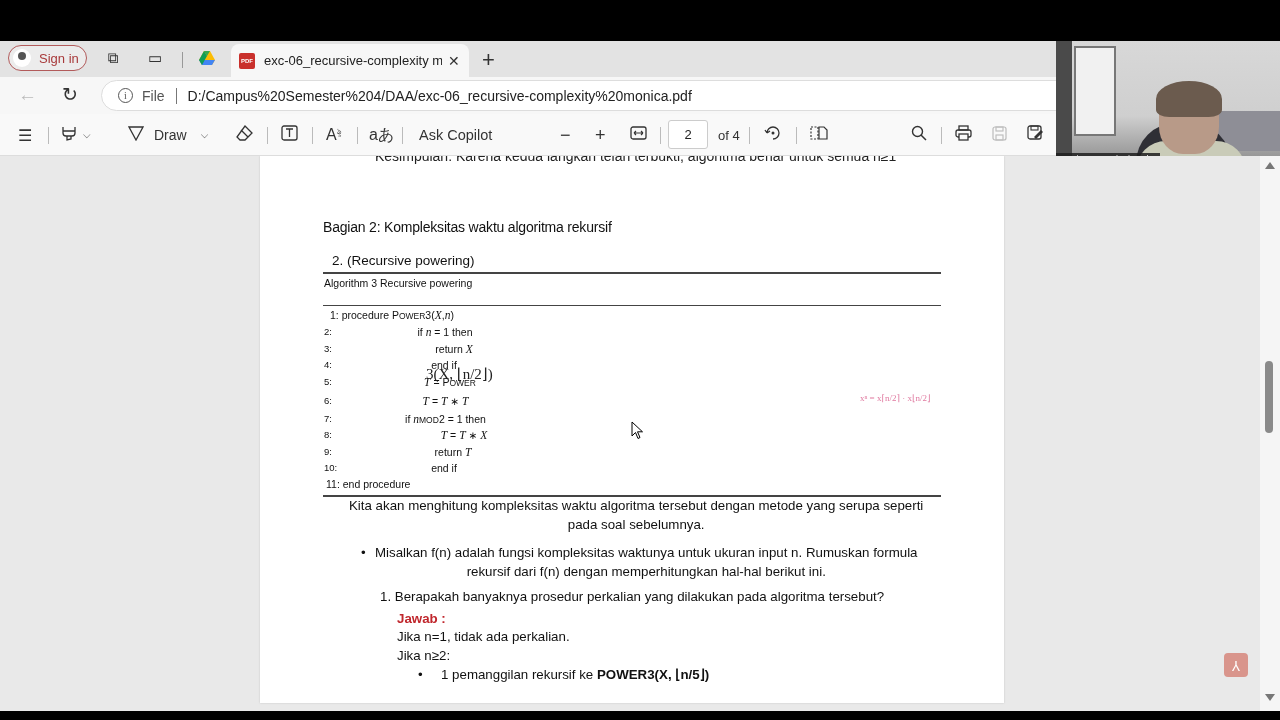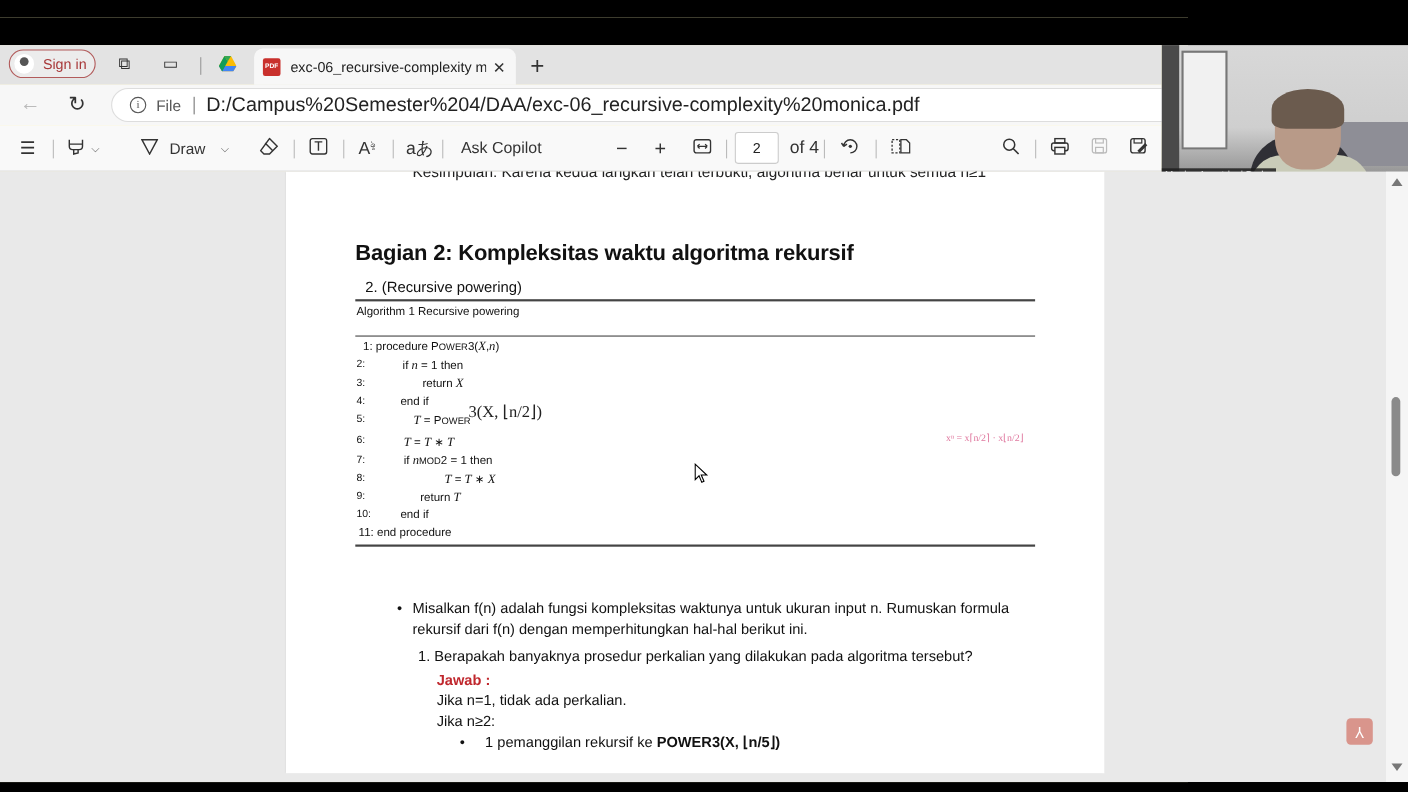--- a/index.html
+++ b/index.html
@@ -23,21 +23,21 @@
   .newtab { position: absolute; left: 482px; top: 6px; font-size: 22px; color: #333; font-weight: 300; }
 
   
   .navrow { position: absolute; left: 0; top: 61px; width: 1056px; height: 37px; background: #f7f7f7; }
   .back { position: absolute; left: 18px; top: 7px; font-size: 19px; color: #bbb; }
   .reload { position: absolute; left: 62px; top: 6px; font-size: 19px; color: #333; }
   .omnibox { position: absolute; left: 101px; top: 3px; width: 980px; height: 31px; background: #fff; border: 1px solid #ddd; border-radius: 16px; display: flex; align-items: center; padding-left: 16px; }
   .info-icon { width: 15px; height: 15px; border: 1.3px solid #555; border-radius: 50%; font-size: 10px; color: #555; display: flex; align-items: center; justify-content: center; font-family: "Liberation Serif", serif; }
   .file-label { margin-left: 9px; font-size: 14px; color: #555; }
   .omni-sep { margin: 0 11px; width: 1px; height: 16px; background: #777; }
-  .url { font-size: 18px; color: #222; white-space: nowrap; }
+  .url { font-size: 14px; color: #222; white-space: nowrap; }
 
   
   .pdfbar { position: absolute; left: 0; top: 98px; width: 1056px; height: 42px; background: #f9f9f9; border-bottom: 1px solid #ddd; }
   .tb { position: absolute; top: 0; height: 42px; display: flex; align-items: center; color: #333; font-size: 14px; }
   .tb .ico { font-size: 16px; }
   .tb .chev { font-size: 10px; color: #666; margin-left: 6px; }
   .tbsep { position: absolute; top: 13px; width: 1px; height: 17px; background: #bbb; }
   .page-input { position: absolute; left: 668px; top: 6px; width: 40px; height: 29px; border: 1px solid #ccc; background: #fff; border-radius: 3px; font-size: 13px; color: #222; text-align: center; line-height: 27px; }
   .save-disabled { color: #bbb !important; }
 
@@ -46,32 +46,32 @@
   .webcam .wardrobe { position: absolute; left: 18px; top: 5px; width: 42px; height: 90px; background: #f1f1f1; border: 2px solid #777; }
   .webcam .darkwall { position: absolute; left: 0; top: 0; width: 16px; height: 125px; background: #4a4a4a; }
   .webcam .bed { position: absolute; left: 150px; top: 70px; width: 74px; height: 40px; background: #8e8e96; border-radius: 8px 0 0 0; }
   .webcam .chair { position: absolute; left: 80px; top: 82px; width: 95px; height: 43px; background: #2f2f35; border-radius: 40px 40px 0 0; }
   .webcam .person-head { position: absolute; left: 103px; top: 45px; width: 60px; height: 68px; background: #b89a88; border-radius: 40%; }
   .webcam .hair { position: absolute; left: 100px; top: 40px; width: 66px; height: 36px; background: #6b5b4e; border-radius: 50% 50% 20% 20%; }
   .webcam .body { position: absolute; left: 80px; top: 100px; width: 110px; height: 30px; background: #c9cbb8; border-radius: 30px 30px 0 0; }
   .webcam .name { position: absolute; left: 0; bottom: 1px; background: rgba(30,30,30,0.85); color: #fff; font-size: 9px; padding: 1px 3px; }
 
   
-  .viewer { position: absolute; left: 0; top: 140px; width: 1280px; height: 555px; background: #e9e9e9; overflow: hidden; }
+  .viewer { position: absolute; left: 0; top: 140px; width: 1280px; height: 555px; background: #e9e9e9; overflow: hidden; text-align: center; }
   .page { position: absolute; left: 260px; top: 0; width: 744px; height: 547px; background: #fff; box-shadow: 0 0 2px rgba(0,0,0,0.15); }
   .scrollbar { position: absolute; left: 1260px; top: 0; width: 20px; height: 555px; background: #f5f5f5; }
   .sb-up { position: absolute; left: 5px; top: 6px; width: 0; height: 0; border-left: 5px solid transparent; border-right: 5px solid transparent; border-bottom: 7px solid #777; }
   .sb-down { position: absolute; left: 5px; bottom: 10px; width: 0; height: 0; border-left: 5px solid transparent; border-right: 5px solid transparent; border-top: 7px solid #777; }
   .sb-thumb { position: absolute; left: 5px; top: 205px; width: 8px; height: 72px; background: #8a8a8a; border-radius: 4px; }
   .acrobat { position: absolute; left: 1224px; top: 497px; width: 24px; height: 24px; background: #d9958c; border-radius: 4px; color: #fff; font-size: 14px; display: flex; align-items: center; justify-content: center; }
 
   
   .pt { position: absolute; white-space: nowrap; color: #111; }
   .cut-line { left: 115px; top: -8px; font-size: 14px; color: #222; }
-  .h2 { left: 63px; top: 63px; font-size: 20px; font-weight: bold; letter-spacing: -0.2px; }
+  .h2 { left: 63px; top: 63px; font-size: 14px; font-weight: normal; letter-spacing: -0.2px; }
   .qtitle { left: 72px; top: 97px; font-size: 13.5px; }
   .rule { position: absolute; left: 63px; width: 618px; background: #444; }
   .algcap { left: 64px; top: 121px; font-size: 10.5px; }
   .algline { position: absolute; font-size: 10.5px; color: #111; white-space: nowrap; }
   .algline .num { position: absolute; left: 0; font-size: 9.5px; }
   .algline i { font-family: "Liberation Serif", serif; font-size: 11.5px; }
   .sc { font-size: 8.5px; }
   .math-inset { position: absolute; left: 166px; top: 209px; font-family: "Liberation Serif", serif; font-size: 15px; color: #222; }
   .pink-note { position: absolute; left: 600px; top: 237px; font-family: "Liberation Serif", serif; font-size: 9px; color: #e07aa0; }
   .para { position: absolute; font-size: 13.3px; color: #111; line-height: 18.5px; }
@@ -180,21 +180,21 @@
     <div class="tb" style="left:630px;">
       <span class="ico">
         <svg width="17" height="14" viewBox="0 0 17 14">
             <rect x="1" y="1" width="15" height="12" rx="2" stroke="#333" stroke-width="1.3" fill="none"></rect>
             <path d="M4 7 L13 7 M4 7 L6 5 M4 7 L6 9 M13 7 L11 5 M13 7 L11 9" stroke="#333" stroke-width="1.1" fill="none"></path>
           </svg>
       </span>
     </div>
     <span class="tbsep" style="left:660px;"></span>
     <div class="page-input">2</div>
-    <div class="tb" style="left:718px;font-size:16px;">
+    <div class="tb" style="left:718px;font-size:13px;">
         <span>of 4</span>
       </div>
     <span class="tbsep" style="left:749px;"></span>
     <div class="tb" style="left:764px;">
       <span class="ico">
         <svg width="18" height="18" viewBox="0 0 18 18">
             <path d="M3 9 A6 6 0 1 1 9 15 M3 9 L1 6 M3 9 L6 7" stroke="#333" stroke-width="1.3" fill="none"></path>
             <circle cx="9" cy="9" r="1.5" fill="#333"></circle>
           </svg>
       </span>
@@ -256,41 +256,45 @@
     <div class="hair"></div>
     <div class="name">Monica Agustriani Purba</div>
   </div>
 
   <div class="viewer">
     <div class="page">
       <div class="pt cut-line">Kesimpulan: Karena kedua langkah telah terbukti, algoritma benar untuk semua n≥1</div>
       <div class="pt h2">Bagian 2: Kompleksitas waktu algoritma rekursif</div>
       <div class="pt qtitle">2. (Recursive powering)</div>
       <div class="rule" style="top:116px;height:1.5px;"></div>
-      <div class="pt algcap">Algorithm 1 Recursive powering</div>
+      <div class="pt algcap">Algorithm 3 Recursive powering</div>
       <div class="rule" style="top:149px;height:1px;"></div>
 
       <div class="algline" style="left:70px;top:153px;">
         <span>1:</span>
         <span> procedure P<span class="sc">OWER</span>3(<i>X</i>,<i>n</i>)</span>
       </div>
       <div class="algline" style="left:64px;top:170px;width:200px;"><span class="num">2:</span><span style="margin-left:42px;">if <i>n</i> = 1 then</span></div>
       <div class="algline" style="left:64px;top:187px;width:200px;"><span class="num">3:</span><span style="margin-left:60px;">return <i>X</i></span></div>
       <div class="algline" style="left:64px;top:203px;width:200px;"><span class="num">4:</span><span style="margin-left:40px;">end if</span></div>
       <div class="algline" style="left:64px;top:220px;width:200px;"><span class="num">5:</span><span style="margin-left:52px;"><i>T</i> = P<span class="sc">OWER</span></span></div>
       <div class="math-inset">3(X, ⌊n/2⌋)</div>
       <div class="algline" style="left:64px;top:239px;width:200px;"><span class="num">6:</span><span style="margin-left:43px;"><i>T</i> = <i>T</i> ∗ <i>T</i></span></div>
       <div class="pink-note">xⁿ = x⌈n/2⌉ · x⌊n/2⌋</div>
       <div class="algline" style="left:64px;top:257px;width:200px;"><span class="num">7:</span><span style="margin-left:43px;">if <i>n</i><span class="sc">MOD</span>2 = 1 then</span></div>
       <div class="algline" style="left:64px;top:273px;width:200px;"><span class="num">8:</span><span style="margin-left:80px;"><i>T</i> = <i>T</i> ∗ <i>X</i></span></div>
       <div class="algline" style="left:64px;top:290px;width:200px;"><span class="num">9:</span><span style="margin-left:58px;">return <i>T</i></span></div>
       <div class="algline" style="left:64px;top:306px;width:200px;"><span class="num">10:</span><span style="margin-left:40px;">end if</span></div>
       <div class="algline" style="left:66px;top:322px;"><span>11:</span><span> end procedure</span></div>
       <div class="rule" style="top:339px;height:1.5px;"></div>
 
+      <div class="para" style="left:89px;top:341px;">
+        <div>Kita akan menghitung kompleksitas waktu algoritma tersebut dengan metode yang serupa seperti</div>
+        <div>pada soal sebelumnya.</div>
+      </div>
 
       <div class="para" style="left:101px;top:388px;">•</div>
       <div class="para" style="left:115px;top:388px;">
         <div>Misalkan f(n) adalah fungsi kompleksitas waktunya untuk ukuran input n. Rumuskan formula</div>
         <div>rekursif dari f(n) dengan memperhitungkan hal-hal berikut ini.</div>
       </div>
 
       <div class="para" style="left:120px;top:432px;">1.  Berapakah banyaknya prosedur perkalian yang dilakukan pada algoritma tersebut?</div>
 
       <div class="para jawab" style="left:137px;top:454px;">Jawab :</div>

